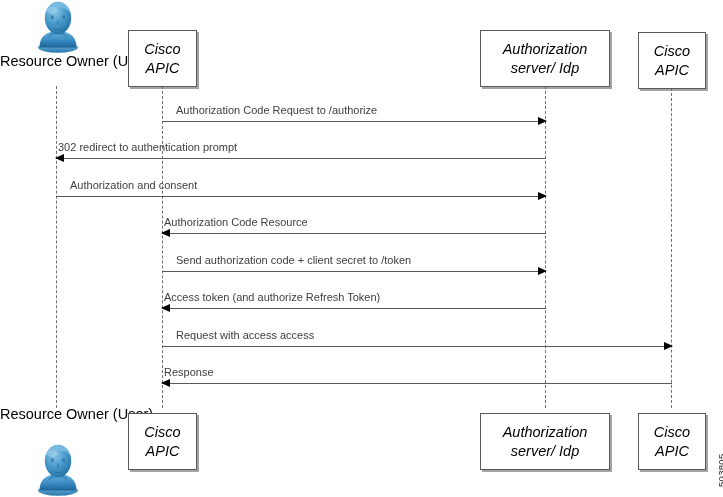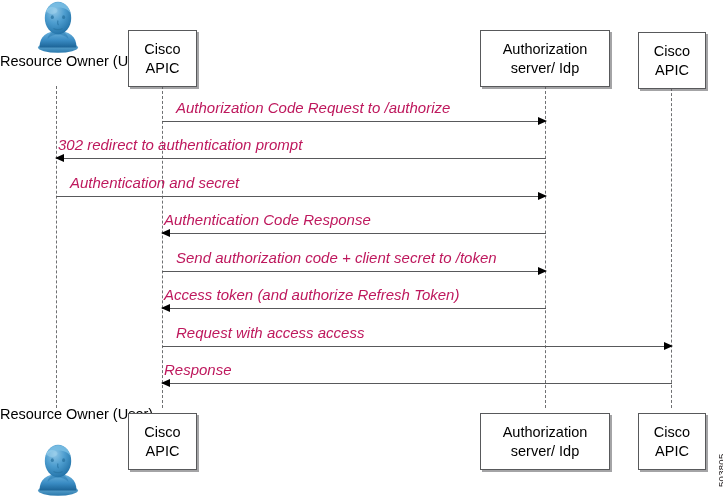--- a/index.html
+++ b/index.html
@@ -30,20 +30,21 @@
     justify-content: center;
     font-size: 14.5px;
     line-height: 1.25;
     color: #000;
     text-align: center;
     box-shadow: 2px 2px 0 rgba(90,90,92,0.55);
   }
   .participant-box .line {
     display: block;
     white-space: nowrap;
+    font-style: italic;
   }
   
   .actor-label {
     position: absolute;
     text-align: center;
     font-size: 14.5px;
     line-height: 1.25;
     white-space: nowrap;
     color: #000;
   }
@@ -83,25 +84,24 @@
     border-left: 9px solid #000000;
   }
   .msg.to-left .head {
     left: -1px;
     border-right: 9px solid #000000;
   }
   .msg .label {
     position: absolute;
     bottom: 4px;
     left: 14px;
-    font-size: 15px;
+    font-size: 11px;
     line-height: 1.2;
     white-space: nowrap;
-    color: #be185d;
-    font-style: italic;
+    color: #404040;
   }
   .msg.to-left .label {
     left: 2px;
   }
   
   .figure-id {
     position: absolute;
     font-size: 9.5px;
     letter-spacing: 0.3px;
     color: #231f20;
@@ -178,27 +178,27 @@
 
   <div class="msg to-left" style="left:56px; top:158px; width:490px;">
     <div class="shaft"></div>
     <div class="head"></div>
     <div class="label">302 redirect to authentication prompt</div>
   </div>
 
   <div class="msg to-right" style="left:56px; top:196px; width:490px;">
     <div class="shaft"></div>
     <div class="head"></div>
-    <div class="label">Authentication and secret</div>
+    <div class="label">Authorization and consent</div>
   </div>
 
   <div class="msg to-left" style="left:162px; top:233px; width:384px;">
     <div class="shaft"></div>
     <div class="head"></div>
-    <div class="label">Authentication Code Response</div>
+    <div class="label">Authorization Code Resource</div>
   </div>
 
   <div class="msg to-right" style="left:162px; top:271px; width:384px;">
     <div class="shaft"></div>
     <div class="head"></div>
     <div class="label">Send authorization code + client secret to /token</div>
   </div>
 
   <div class="msg to-left" style="left:162px; top:308px; width:384px;">
     <div class="shaft"></div>

